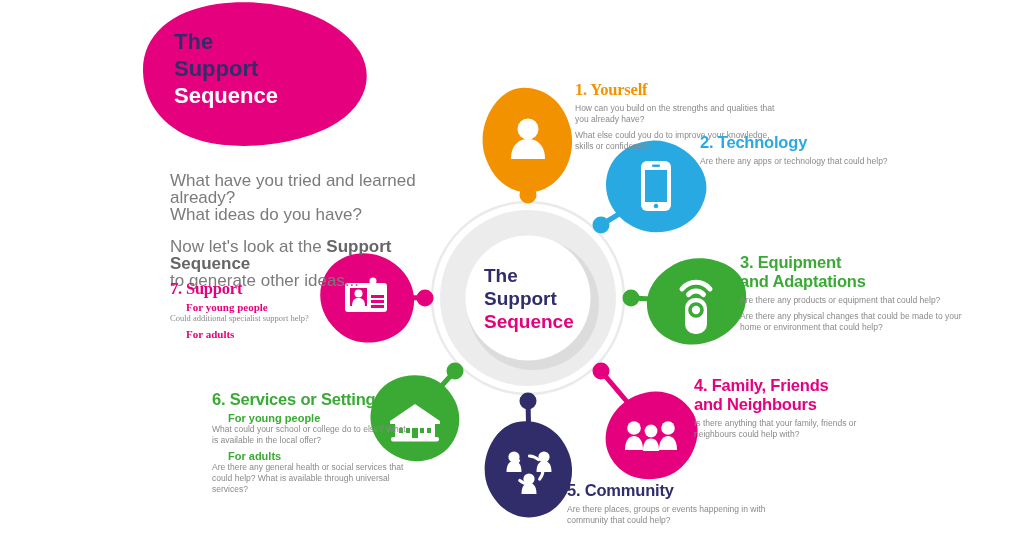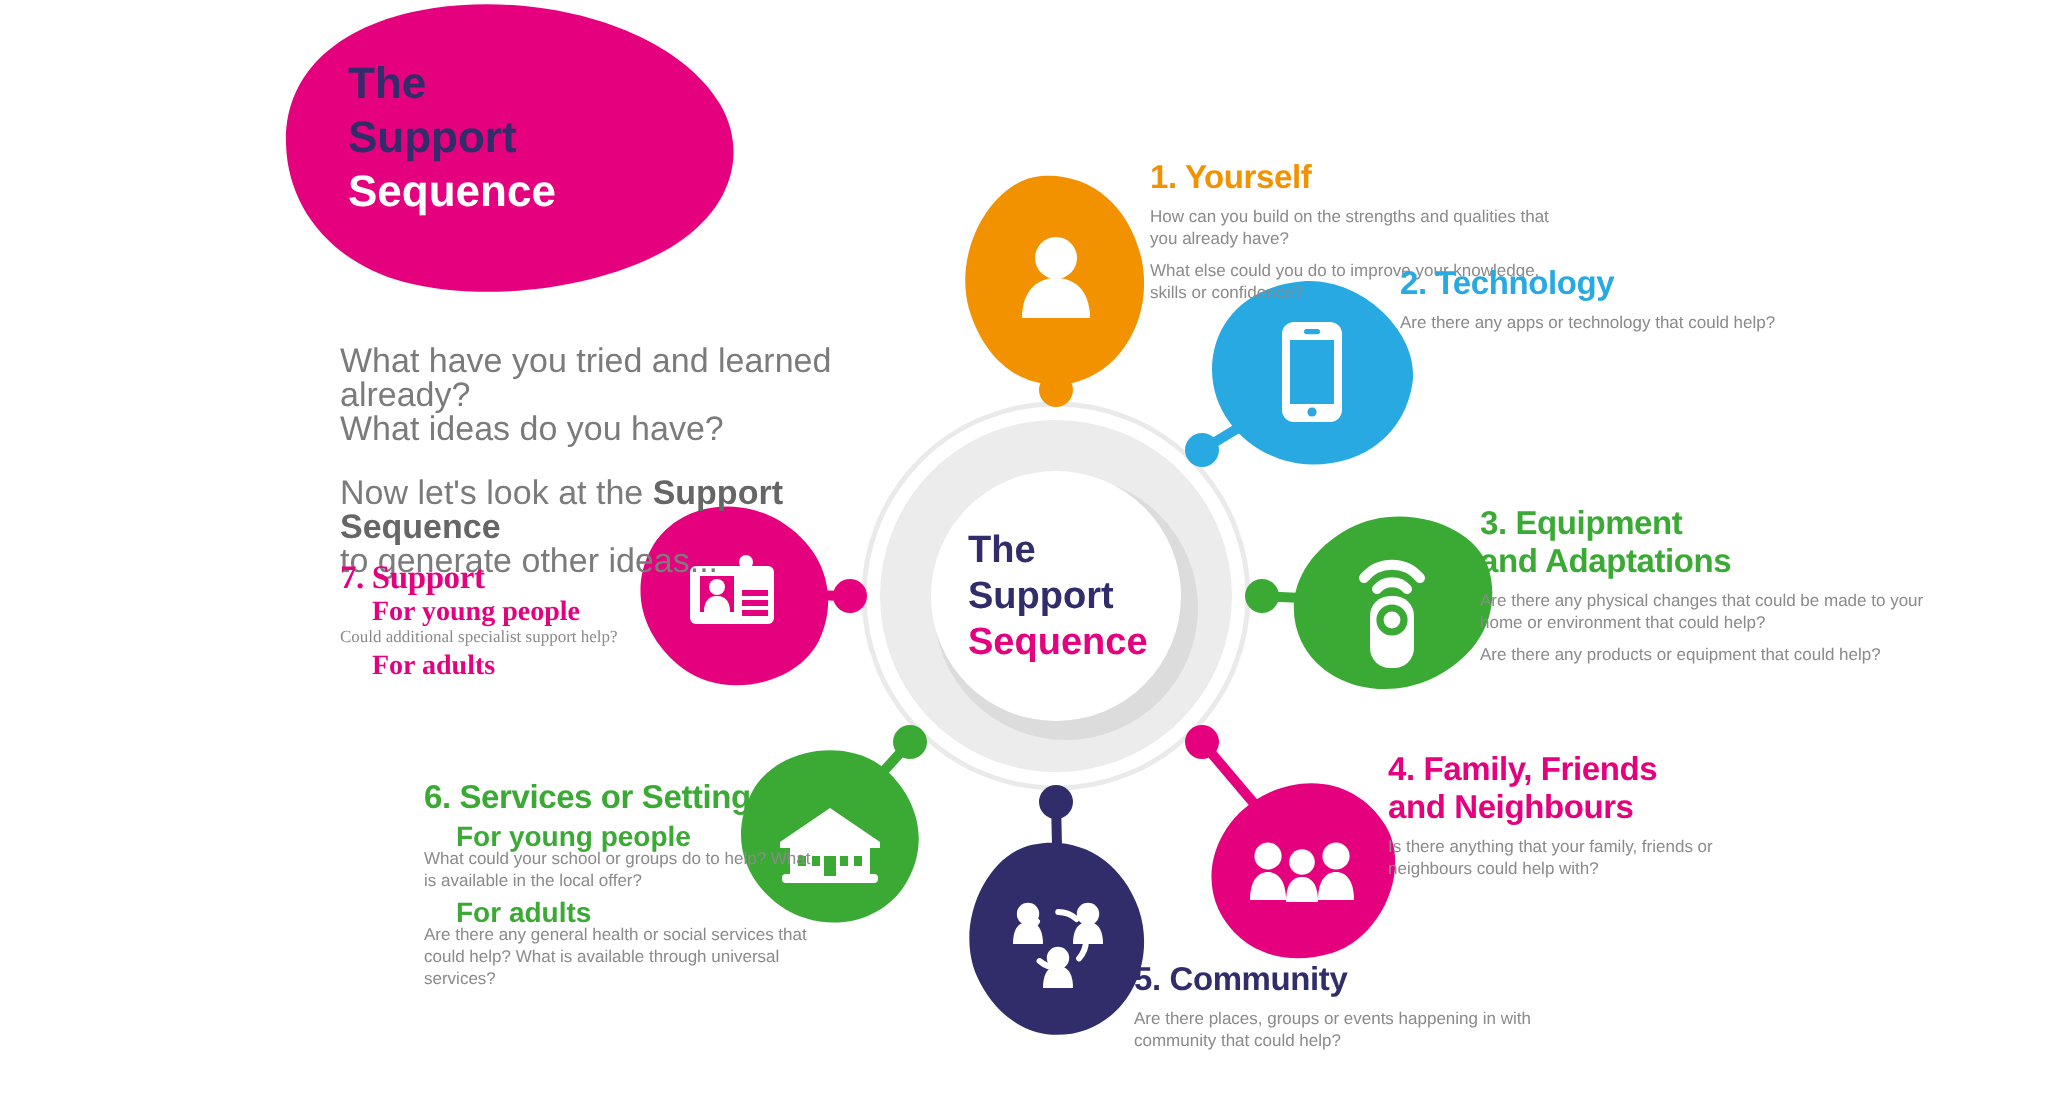--- a/index.html
+++ b/index.html
@@ -21,24 +21,24 @@
   .intro strong{color:#666;}
 
   
   .center-text{left:462px;top:264px;font-size:19px;font-weight:bold;line-height:23px;color:#312d6b;}
   .center-text .pink{color:#e5007d;}
 
   
   .step h3{margin:0;font-size:16.5px;line-height:19px;letter-spacing:-0.2px;}
   .step .body{margin-top:4px;}
   .step .body p{margin:0 0 5px 0;font-size:8.5px;line-height:11px;color:#8a8a8a;}
-  .step .sub{margin:5px 0 1px 0;font-size:14px;font-weight:bold;line-height:10px;padding-left:16px;}
+  .step .sub{margin:5px 0 1px 0;font-size:11px;font-weight:bold;line-height:10px;padding-left:16px;}
   .step .sub:first-child{margin-top:4px;}
 
-  .c-orange{color:#f39200;} .c-blue{color:#29a9e1;} .c-green{color:#3aaa35;}
+  .c-orange{color:#f39200;font-family:Liberation Serif, serif;} .c-blue{color:#29a9e1;} .c-green{color:#3aaa35;}
   .c-pink{color:#e5007d;} .c-navy{color:#312d6b;}
 
   .s1{left:553px;top:80px;width:205px;}
   .s2{left:678px;top:133px;width:250px;}
   .s3{left:718px;top:253px;width:225px;}
   .s4{left:672px;top:376px;width:185px;}
   .s5{left:545px;top:481px;width:200px;}
   .s6{left:190px;top:390px;width:195px;}
   .s7{left:148px;top:279px;width:192px;font-family:Liberation Serif, serif;}
 </style>
@@ -195,22 +195,22 @@
       <p>Are there any apps or technology that could help?</p>
     </div>
   </div>
 
   <div class="abs step s3">
     <h3 class="c-green">
       <div>3. Equipment</div>
       <div>and Adaptations</div>
     </h3>
     <div class="body">
+      <p>Are there any products or equipment that could help?</p>
       <p>Are there any physical changes that could be made to your home or environment that could help?</p>
-      <p>Are there any products or equipment that could help?</p>
     </div>
   </div>
 
   <div class="abs step s4">
     <h3 class="c-pink">
       <div>4. Family, Friends</div>
       <div>and Neighbours</div>
     </h3>
     <div class="body">
       <p>Is there anything that your family, friends or neighbours could help with?</p>
@@ -221,21 +221,21 @@
     <h3 class="c-navy"><span>5. Community</span></h3>
     <div class="body">
       <p>Are there places, groups or events happening in with community that could help?</p>
     </div>
   </div>
 
   <div class="abs step s6">
     <h3 class="c-green"><span>6. Services or Setting</span></h3>
     <div class="body">
       <div class="sub c-green">For young people</div>
-      <p>What could your school or groups do to help? What is available in the local offer?</p>
+      <p>What could your school or college do to else? What is available in the local offer?</p>
       <div class="sub c-green">For adults</div>
       <p>Are there any general health or social services that could help? What is available through universal services?</p>
     </div>
   </div>
 
   <div class="abs step s7">
     <h3 class="c-pink"><span>7. Support</span></h3>
     <div class="body">
       <div class="sub c-pink">For young people</div>
       <p>Could additional specialist support help?</p>

